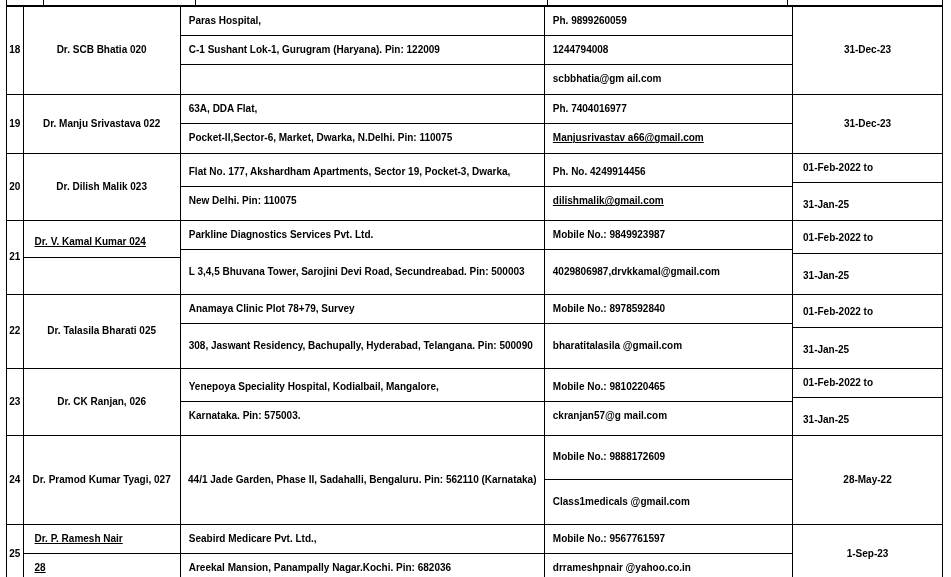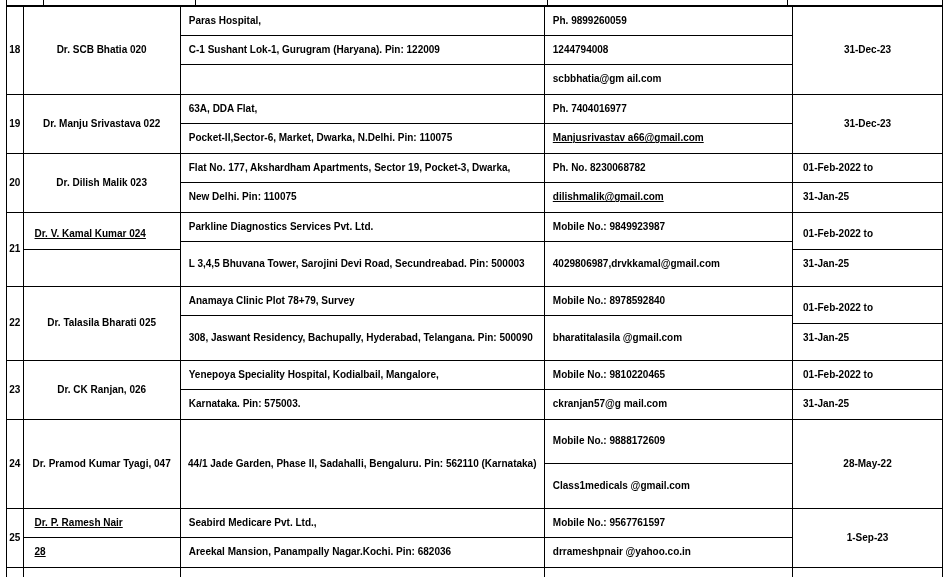--- a/index.html
+++ b/index.html
@@ -103,21 +103,21 @@
     height: 100%;
   }
   .datestack .dline {
     display: flex;
     align-items: center;
     box-sizing: border-box;
     padding: 3px 6px 3px 10px;
     min-height: 29px;
   }
   .datestack .dline.split { border-bottom: 1px solid #000000; }
-  .datestack .dline.split:last-child { border-bottom: none; }
+  .datestack .dline.split:last-child { border-bottom: none; margin-top: 8px; }
 
   .nostack {
     display: block;
     width: 100%;
     height: 100%;
     text-decoration: underline;
   }
   .nostack .nline {
     display: flex;
     align-items: center;
@@ -204,21 +204,21 @@
         <td class="c-sl pad-sl">20</td>
         <td class="c-name pad-name">Dr. Dilish Malik 023</td>
         <td class="c-addr cell-nopad">
           <div class="stack">
             <div class="line">Flat No. 177, Akshardham Apartments, Sector 19, Pocket-3, Dwarka,</div>
             <div class="line">New Delhi. Pin: 110075</div>
           </div>
         </td>
         <td class="c-contact cell-nopad">
           <div class="stack">
-            <div class="line">Ph. No. 8230068782</div>
+            <div class="line">Ph. No. 4249914456</div>
             <div class="line">
                 <span class="ul-black">dilishmalik@gmail.com</span>
               </div>
           </div>
         </td>
         <td class="c-date cell-nopad">
           <div class="datestack">
             <div class="dline split">01-Feb-2022 to</div>
             <div class="dline split">31-Jan-25</div>
           </div>
@@ -294,21 +294,21 @@
         <td class="c-date cell-nopad">
           <div class="datestack">
             <div class="dline split">01-Feb-2022 to</div>
             <div class="dline split">31-Jan-25</div>
           </div>
         </td>
       </tr>
 
       <tr>
         <td class="c-sl pad-sl">24</td>
-        <td class="c-name pad-name">Dr. Pramod Kumar Tyagi, 047</td>
+        <td class="c-name pad-name">Dr. Pramod Kumar Tyagi, 027</td>
         <td class="c-addr pad-addr">44/1 Jade Garden, Phase II, Sadahalli, Bengaluru. Pin: 562110 (Karnataka)</td>
         <td class="c-contact cell-nopad">
           <div class="stack">
             <div class="line tall">Mobile No.: 9888172609</div>
             <div class="line tall">Class1medicals @gmail.com</div>
           </div>
         </td>
         <td class="c-date pad-date">28-May-22</td>
       </tr>
 

